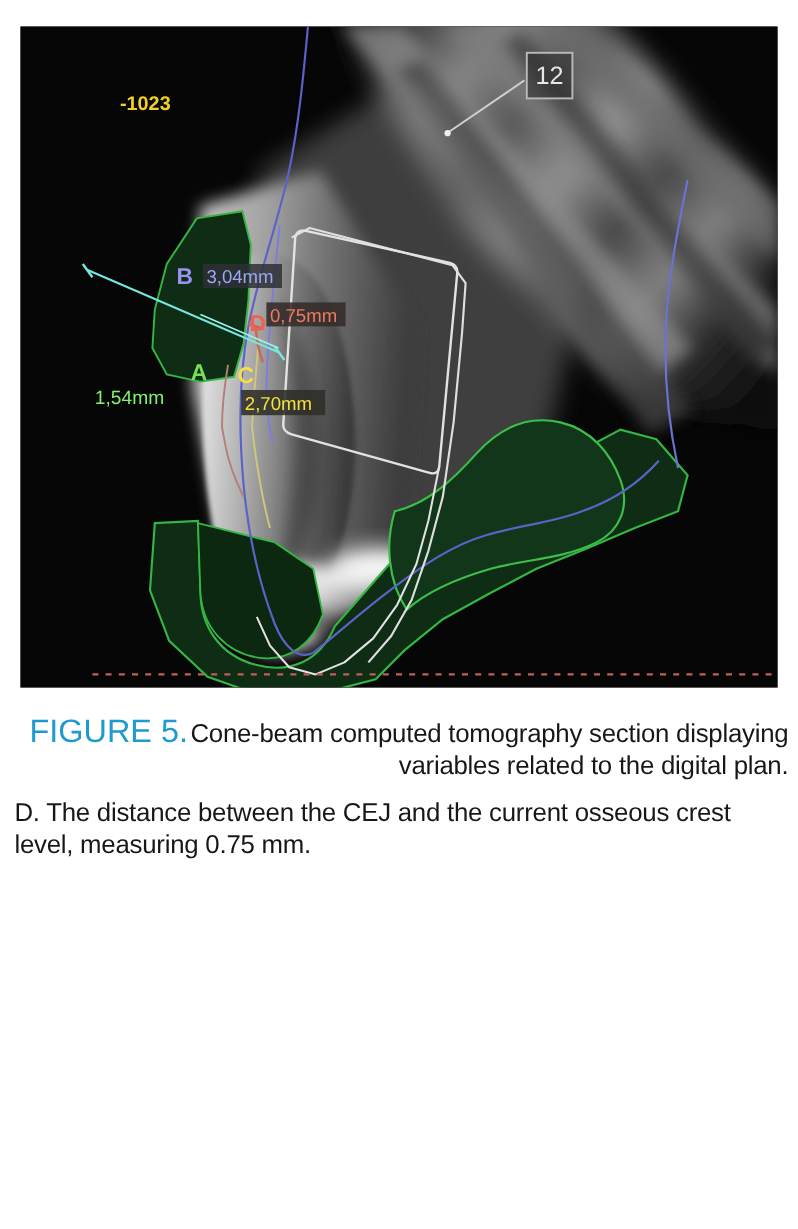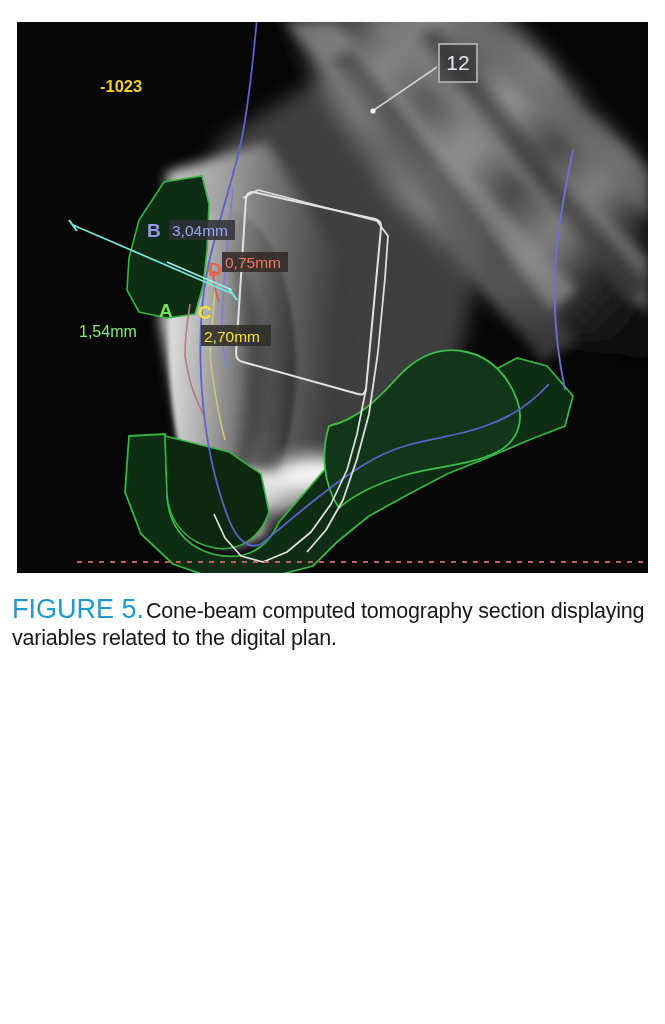--- a/index.html
+++ b/index.html
@@ -56,21 +56,21 @@
     color: #171717;
   }
   .cap-lead {
     font-size: 27px;
     line-height: 27px;
     letter-spacing: 0px;
     color: #1f9ad0;
     font-weight: 400;
     margin-right: 2px;
   }
-  #cap-main { margin-bottom: 13px; }
+  #cap-main { margin-bottom: 13px; text-align: right; }
   #cap-a, #cap-b, #cap-c { margin-bottom: 13px; }
 </style>
 </head>
 <body>
 
 <div id="page">
 
   <div id="cbct-panel">
     <svg id="cbct-svg" width="631" height="551" viewBox="0 0 631 551" xmlns="http://www.w3.org/2000/svg">
       <defs>
@@ -279,15 +279,16 @@
       <text x="181" y="297" font-family="Liberation Sans, sans-serif" font-size="19" font-weight="bold" fill="#f4e23c">C</text>
       <rect x="184" y="303" width="70" height="21" fill="#2f2e28" fill-opacity="0.88"></rect>
       <text x="187" y="320" font-family="Liberation Sans, sans-serif" font-size="15.5" fill="#f4e23c">2,70mm</text>
     </svg>
   </div>
 
   <div id="caption">
     <p class="cap-para" id="cap-main">
       <span class="cap-lead">FIGURE 5.</span><span>Cone-beam computed tomography section displaying variables related to the digital plan.</span>
     </p>
+    <p class="cap-para" id="cap-d">D. The distance between the CEJ and the current osseous crest level, measuring 0.75 mm.</p>
   </div>
 
 </div>
 
 </body></html>

